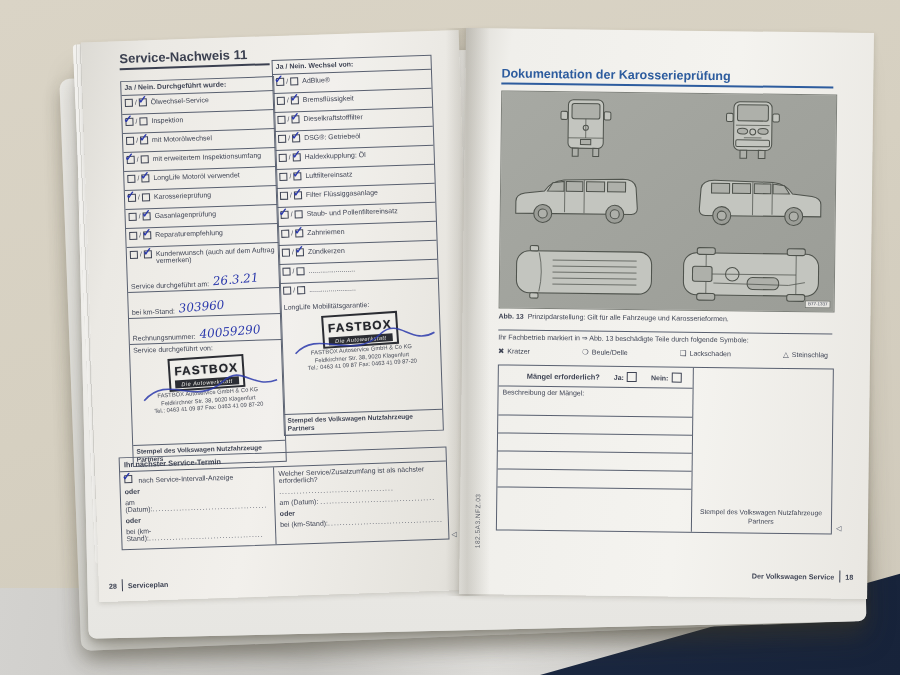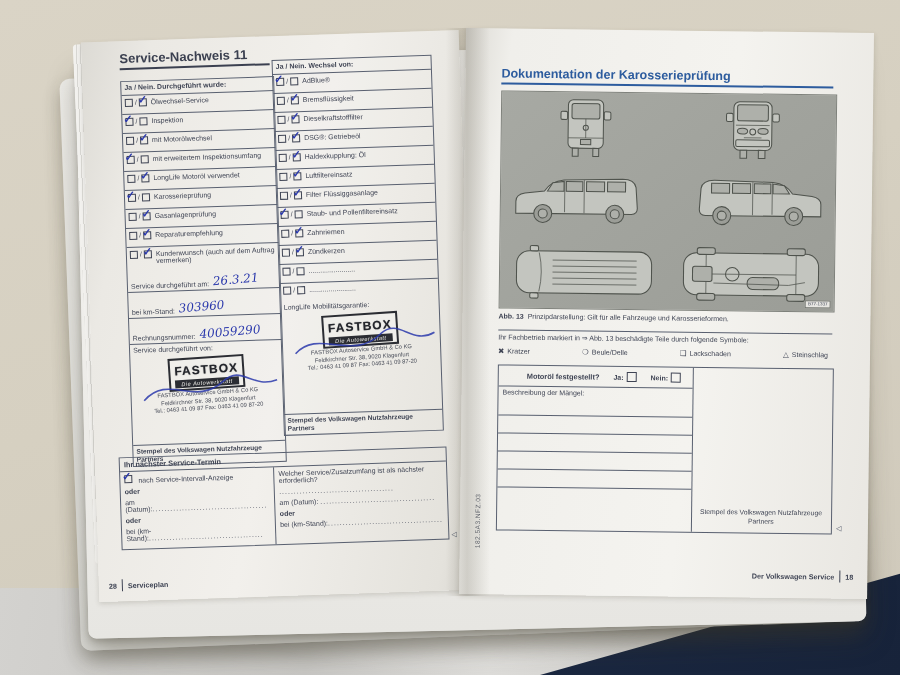--- a/index.html
+++ b/index.html
@@ -536,21 +536,21 @@
           </span>
           <span class="symitem">
             <span class="symglyph">△</span>
             <span>Steinschlag</span>
           </span>
         </div>
 
       <div class="def-box" style="left:36px;top:336px;width:334px;height:164px;">
         <div class="def-split"></div>
         <div class="def-h">
-          <span class="def-q">Motoröl festgestellt?</span>
+          <span class="def-q">Mängel erforderlich?</span>
           <span class="def-jn">
               <span>Ja:</span>
               <span class="cb"></span>
             </span>
           <span class="def-jn">
               <span>Nein:</span>
               <span class="cb"></span>
             </span>
         </div>
         <div class="def-desc">Beschreibung der Mängel:</div>

